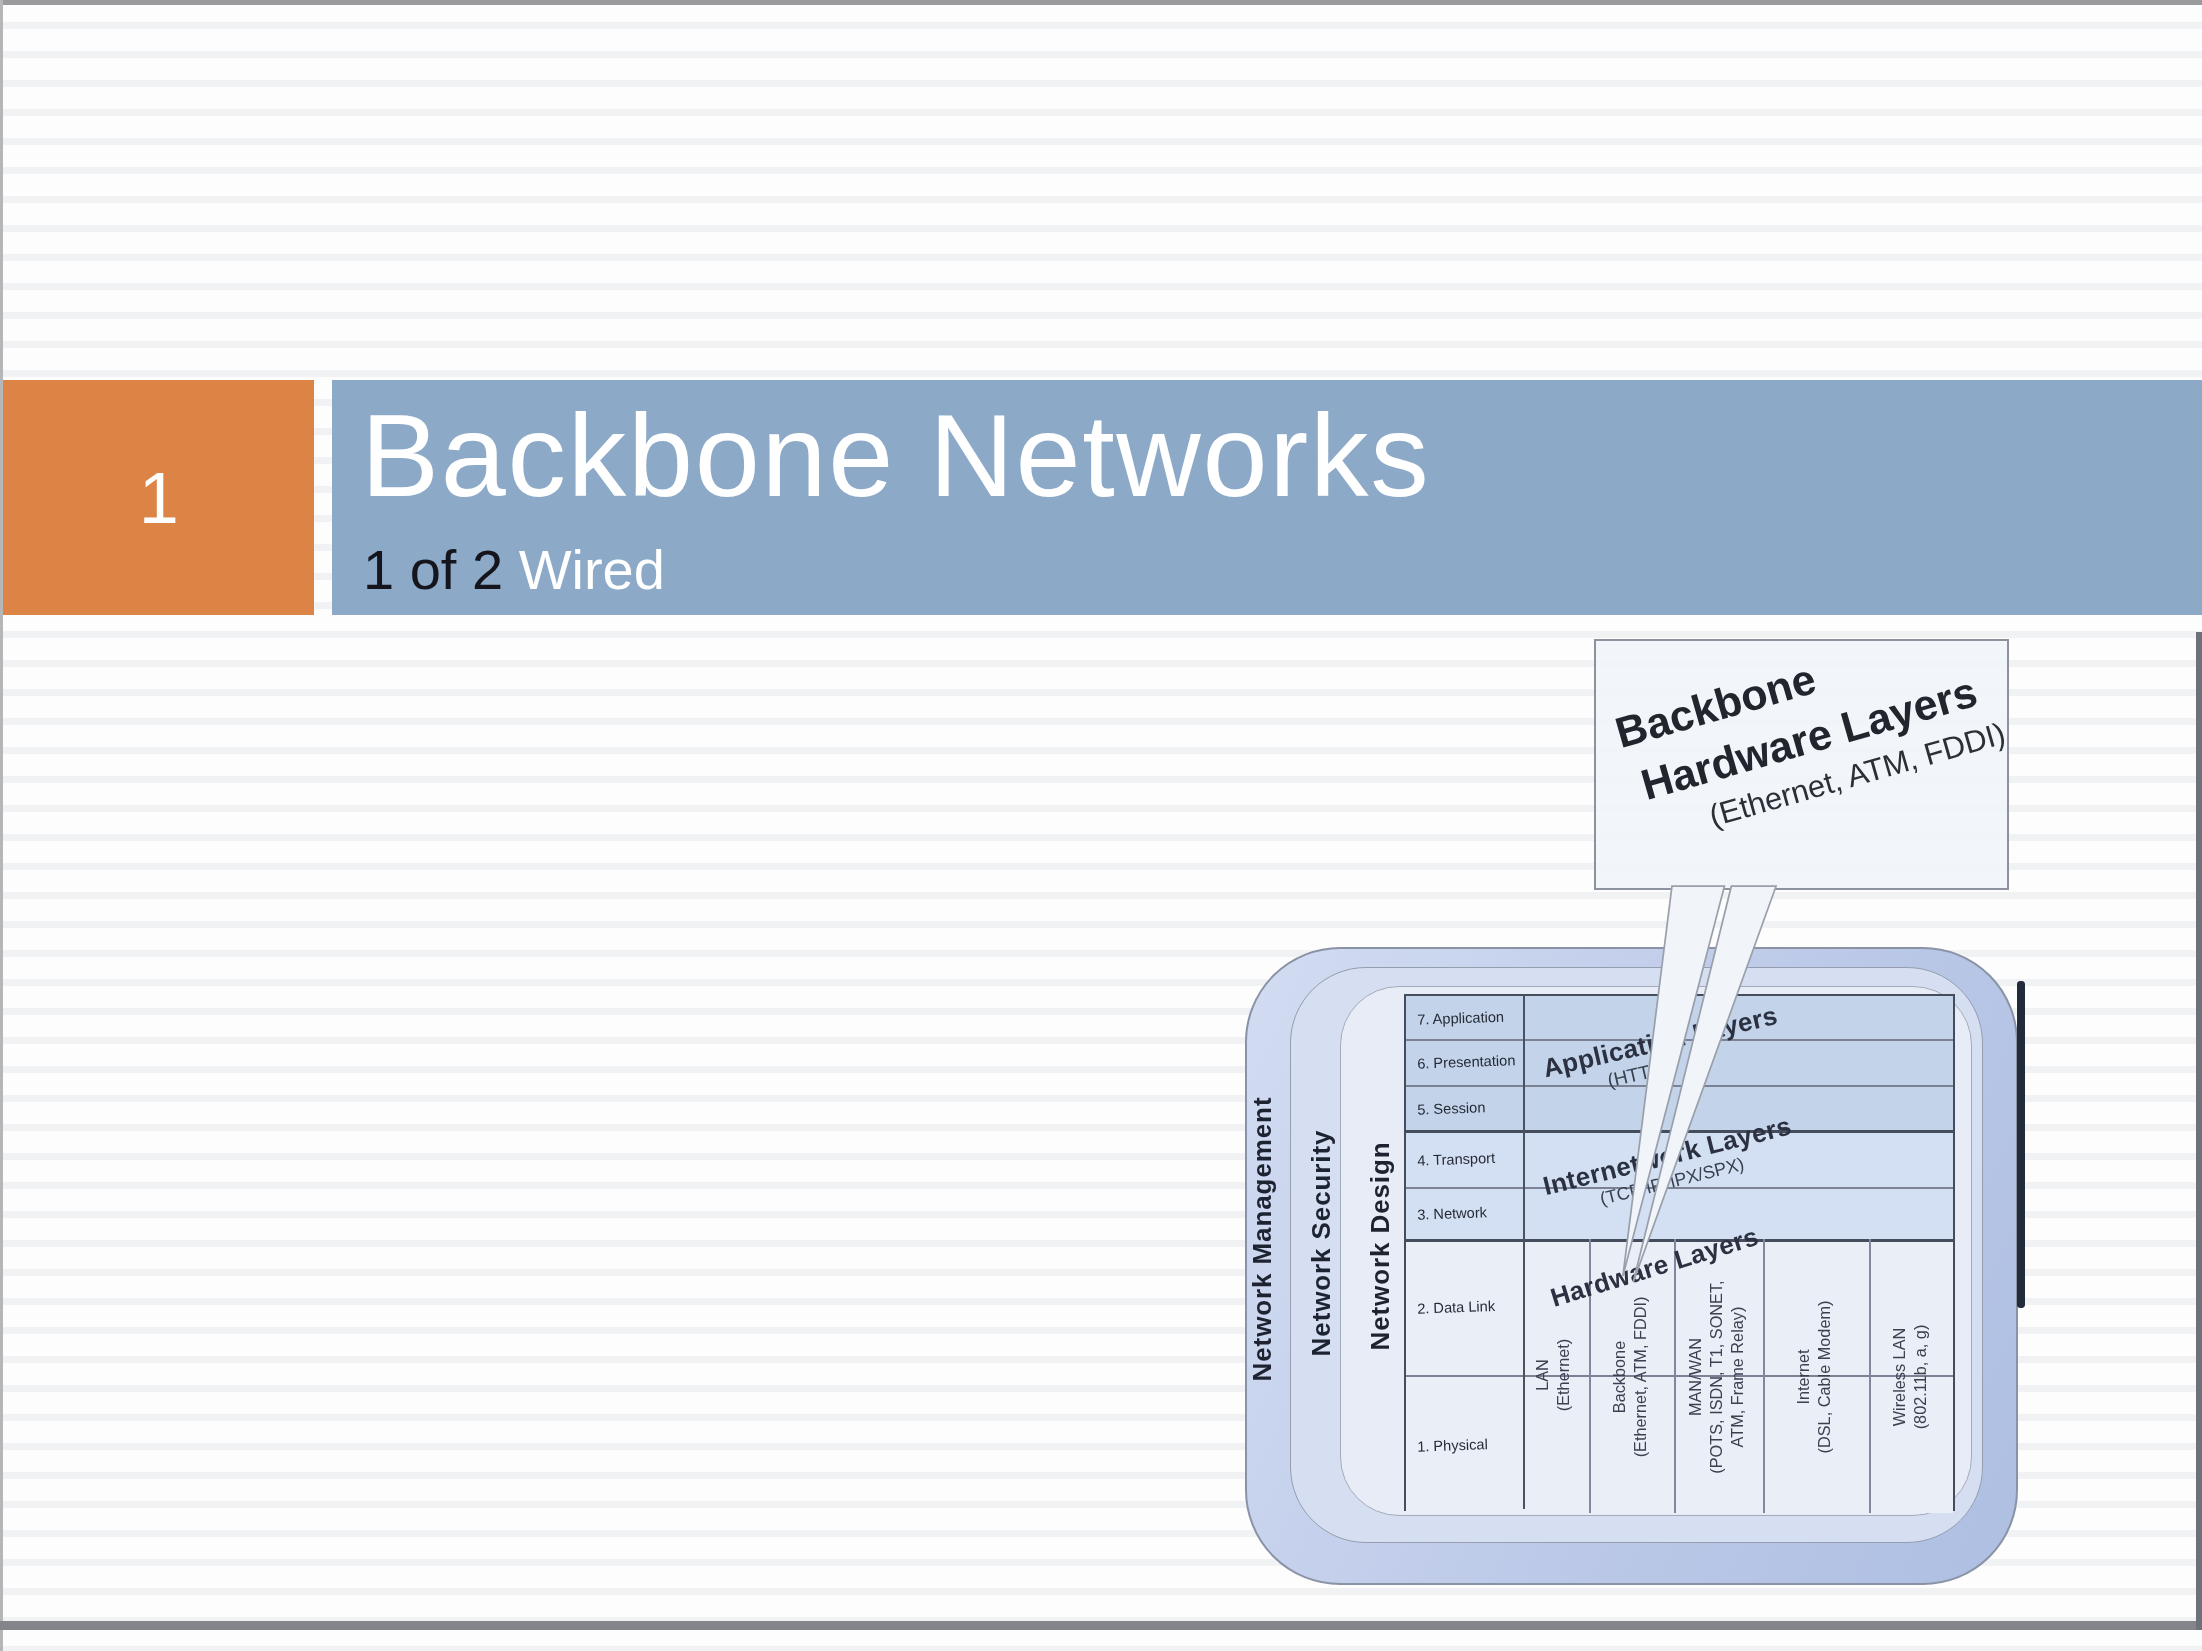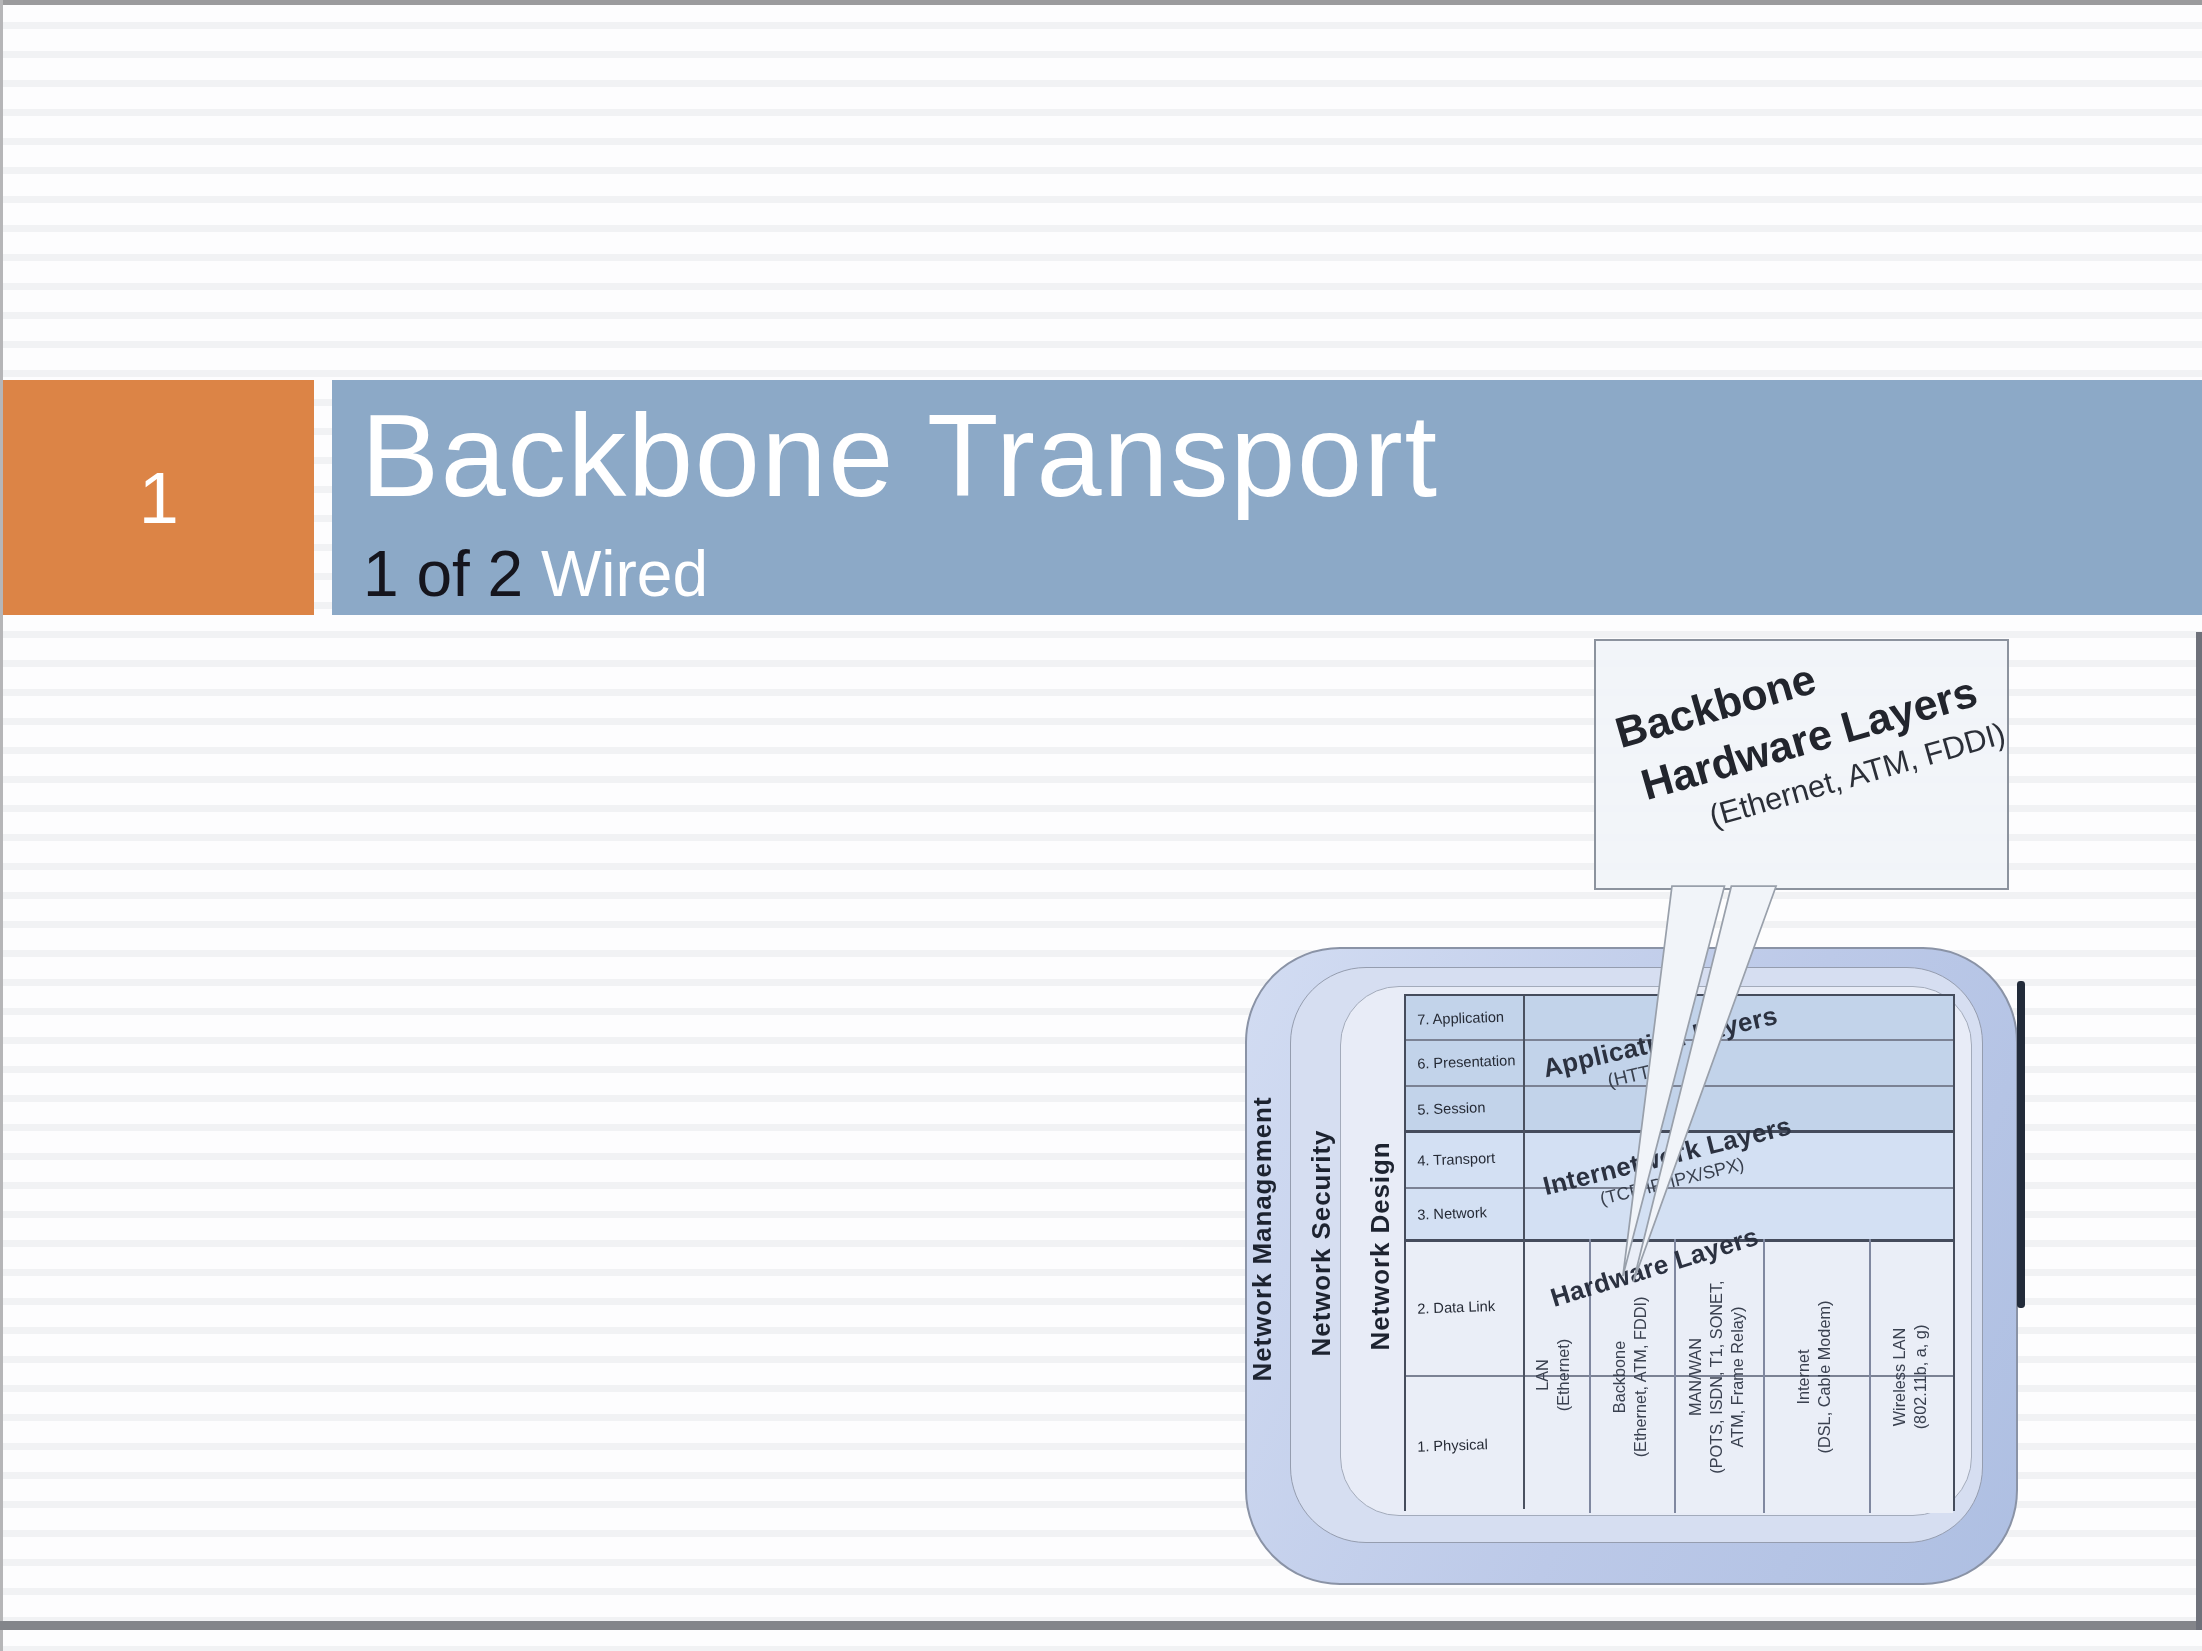--- a/index.html
+++ b/index.html
@@ -24,21 +24,21 @@
     left:3.4px;top:380px;width:311px;height:235px;background:#DC8446;
     display:flex;align-items:center;justify-content:center;
     color:#fff;font-size:72px;font-weight:400;
   }
   .title-bar{left:332px;top:380px;width:1870px;height:235px;background:#8CA9C7;}
   .slide-title{
     left:361px;top:397px;font-size:117px;font-weight:400;color:#ffffff;
     letter-spacing:1.7px;line-height:1;white-space:nowrap;
   }
   .slide-subtitle{
-    left:363px;top:542px;font-size:64px;font-weight:400;line-height:1;white-space:nowrap;
+    left:363px;top:542px;font-size:56px;font-weight:400;line-height:1;white-space:nowrap;
   }
   .subtitle-prefix{color:#15151D;}
   .subtitle-suffix{color:#ffffff;}
   
   .ring-outer{
     left:1245px;top:947px;width:773px;height:638px;border-radius:95px;
     background:linear-gradient(115deg,#d2dcf2 0%,#bcc9e8 55%,#aebfe2 100%);
     border:2.6px solid #8a93a6;box-sizing:border-box;
   }
   .ring-mid{
@@ -97,21 +97,21 @@
 
   <div class="abs frame-top"></div>
   <div class="abs frame-left"></div>
   <div class="abs frame-bottom"></div>
   <div class="abs frame-right"></div>
 
   <div class="abs num-box">
     <span>1</span>
   </div>
   <div class="abs title-bar"></div>
-  <div class="abs slide-title">Backbone Transport</div>
+  <div class="abs slide-title">Backbone Networks</div>
   <div class="abs slide-subtitle">
     <span class="subtitle-prefix">1 of 2</span><span class="subtitle-suffix"> Wired</span>
   </div>
 
   <div class="abs ring-outer"></div>
   <div class="abs ring-mid"></div>
   <div class="abs ring-inner"></div>
   <div class="abs ring-label" style="left:1262px;top:1239px;">Network Management</div>
   <div class="abs ring-label" style="left:1321px;top:1243px;">Network Security</div>
   <div class="abs ring-label" style="left:1380px;top:1246px;">Network Design</div>

